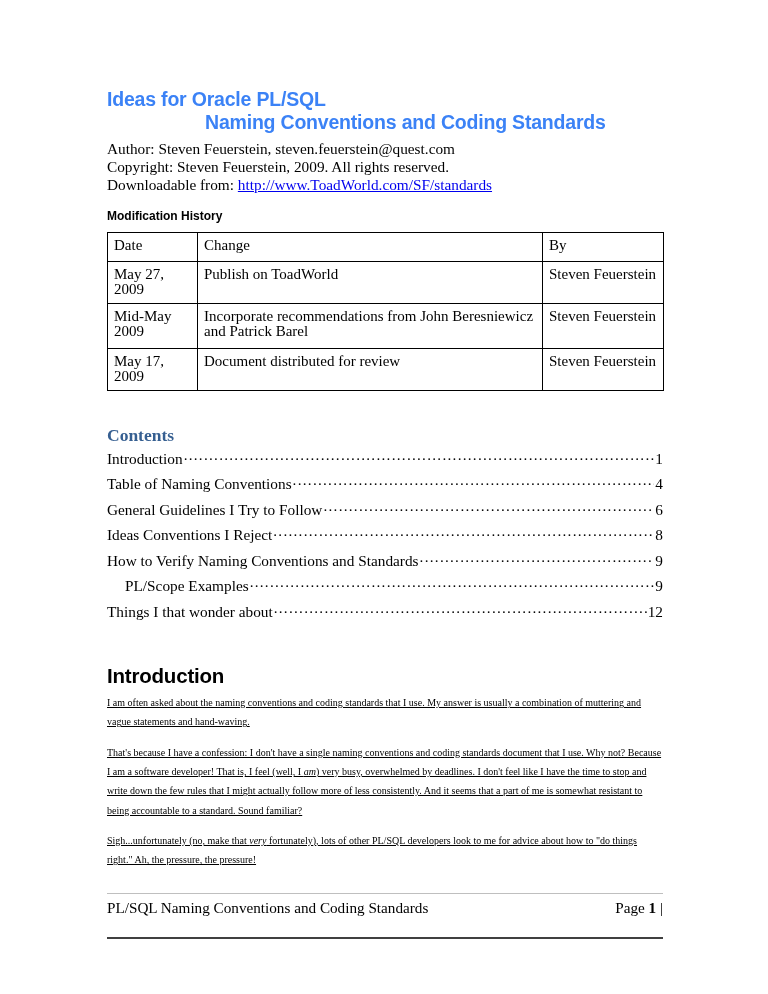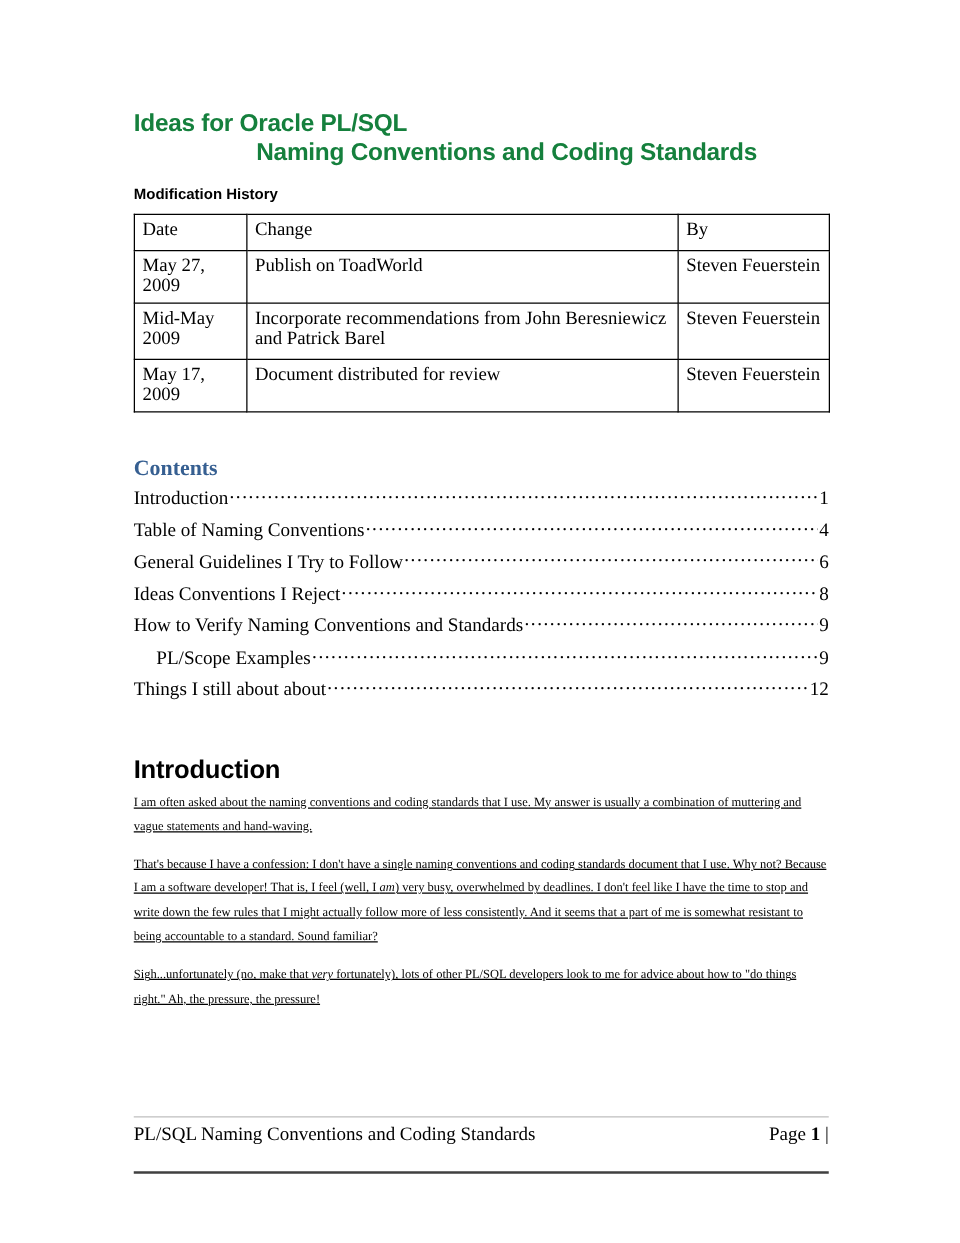--- a/index.html
+++ b/index.html
@@ -31,21 +31,21 @@
     width: 556px;
   }
 
   
   .doc-title {
     font-family: "Liberation Sans", "DejaVu Sans", sans-serif;
     font-weight: bold;
     font-size: 19.5px;
     line-height: 23px;
     letter-spacing: -0.2px;
-    color: #15803d;
+    color: #3b82f6;
     margin: 0;
   }
   .doc-title .line2 {
     display: block;
     padding-left: 98px;
   }
 
   .meta {
     font-size: 15.3px;
     line-height: 18.2px;
@@ -177,20 +177,25 @@
 
 <div class="page">
 
   <div class="content">
 
     <h1 class="doc-title">
       <span>Ideas for Oracle PL/SQL</span>
       <span class="line2">Naming Conventions and Coding Standards</span>
     </h1>
 
+    <div class="meta">
+      <div class="meta-line">Author: Steven Feuerstein, steven.feuerstein@quest.com</div>
+      <div class="meta-line">Copyright: Steven Feuerstein, 2009. All rights reserved.</div>
+      <div class="meta-line"><span>Downloadable from: </span><a class="doc-link" href="#">http://www.ToadWorld.com/SF/standards</a></div>
+    </div>
 
     <h2 class="h-sans h-mod">Modification History</h2>
 
     <table class="modhist">
       <colgroup>
         <col class="c-date">
           <col class="c-change">
           <col class="c-by">
       </colgroup>
       <tbody>
@@ -245,21 +250,21 @@
         <span class="toc-label">How to Verify Naming Conventions and Standards</span>
         <span class="toc-dots"></span>
         <span class="toc-page">9</span>
       </div>
       <div class="toc-entry indent">
         <span class="toc-label">PL/Scope Examples</span>
         <span class="toc-dots"></span>
         <span class="toc-page">9</span>
       </div>
       <div class="toc-entry">
-        <span class="toc-label">Things I still about about</span>
+        <span class="toc-label">Things I that wonder about</span>
         <span class="toc-dots"></span>
         <span class="toc-page">12</span>
       </div>
     </div>
 
     <div style="height:37px"></div>
     <h2 class="h-sans h-intro">Introduction</h2>
 
     <div class="body-wrap">
       <p class="para">I am often asked about the naming conventions and coding standards that I use. My answer is usually a combination of muttering and vague statements and hand-waving.</p>

